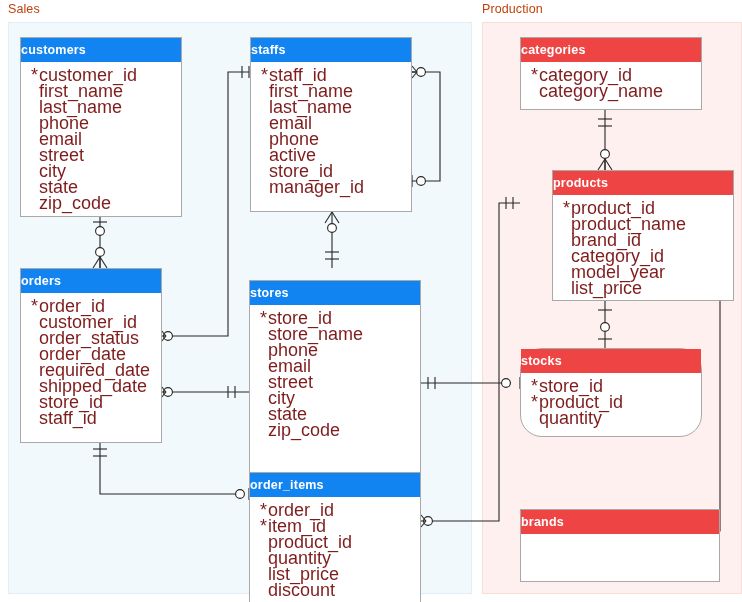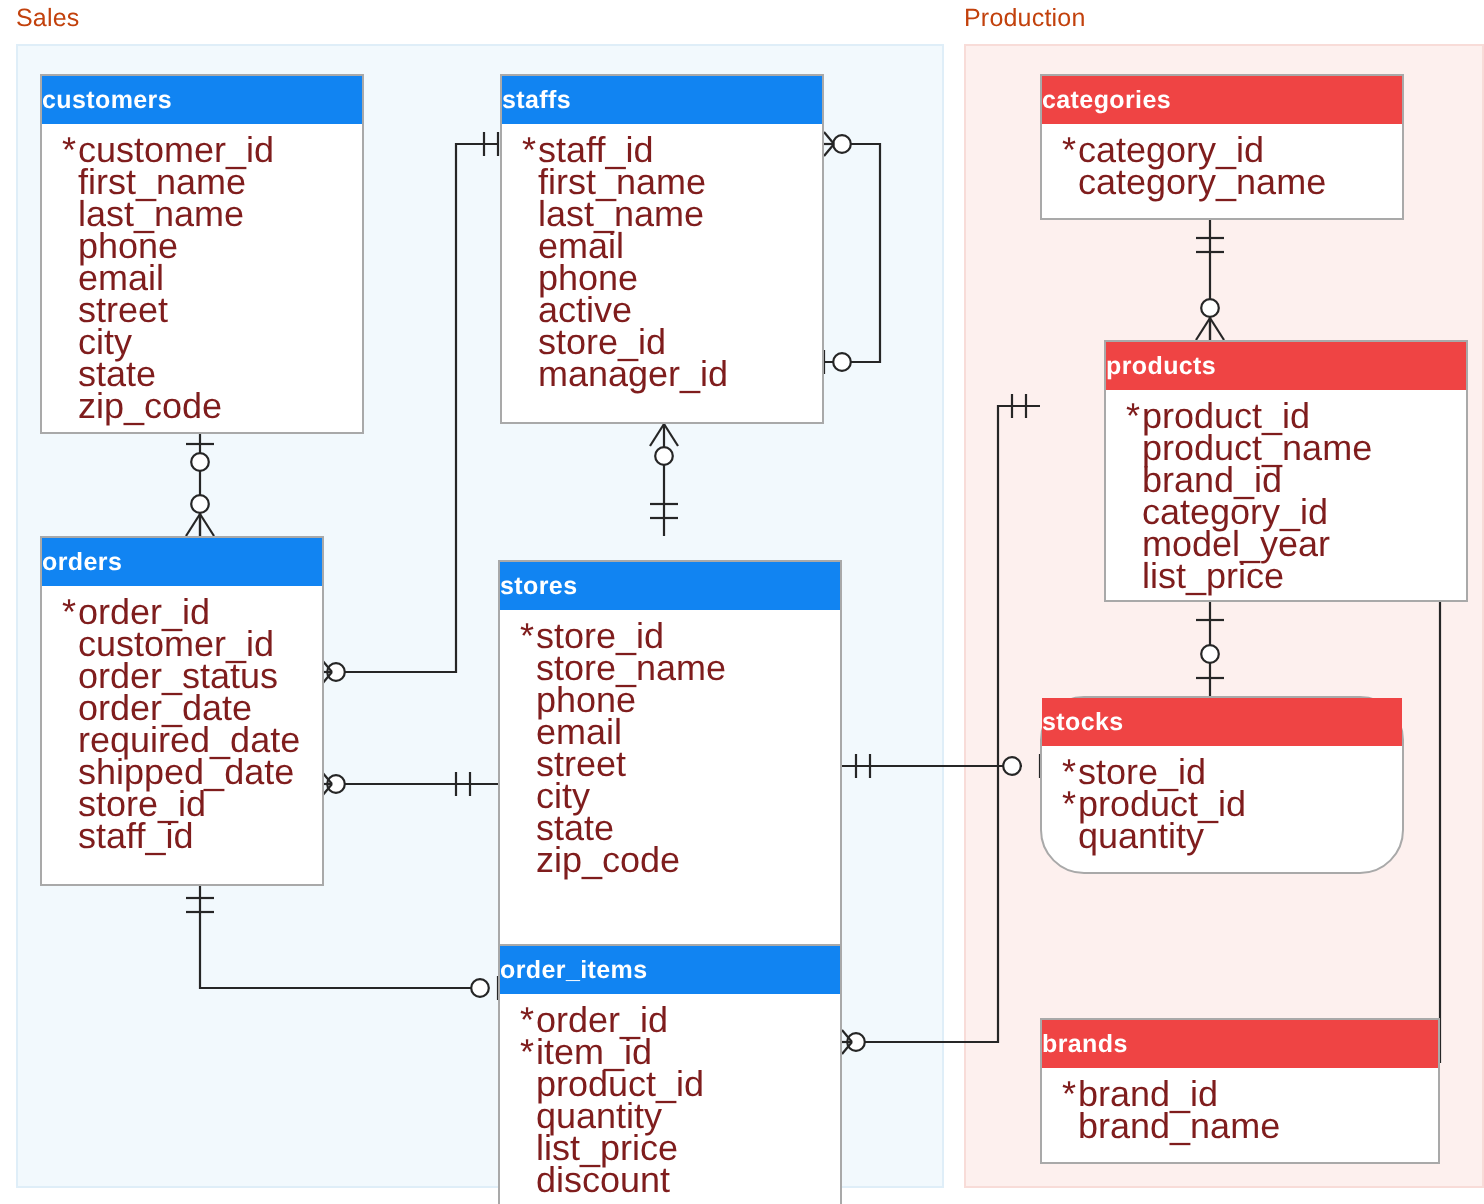--- a/index.html
+++ b/index.html
@@ -253,19 +253,15 @@
     <div class="entity-head head-red">stocks</div>
     <div class="entity-body">
       <div class="attr"><span class="pk-mark">*</span><span>store_id</span></div>
       <div class="attr"><span class="pk-mark">*</span><span>product_id</span></div>
       <div class="attr"><span class="pk-mark"></span><span>quantity</span></div>
     </div>
   </div>
 
   <div class="entity" style="left:520px;top:509px;width:200px;height:73px;">
     <div class="entity-head head-red">brands</div>
-    <div class="entity-body">
-      <div class="attr"><span class="pk-mark">*</span><span>brand_id</span></div>
-      <div class="attr"><span class="pk-mark"></span><span>brand_name</span></div>
-    </div>
   </div>
 
 </div>
 
 </body></html>

